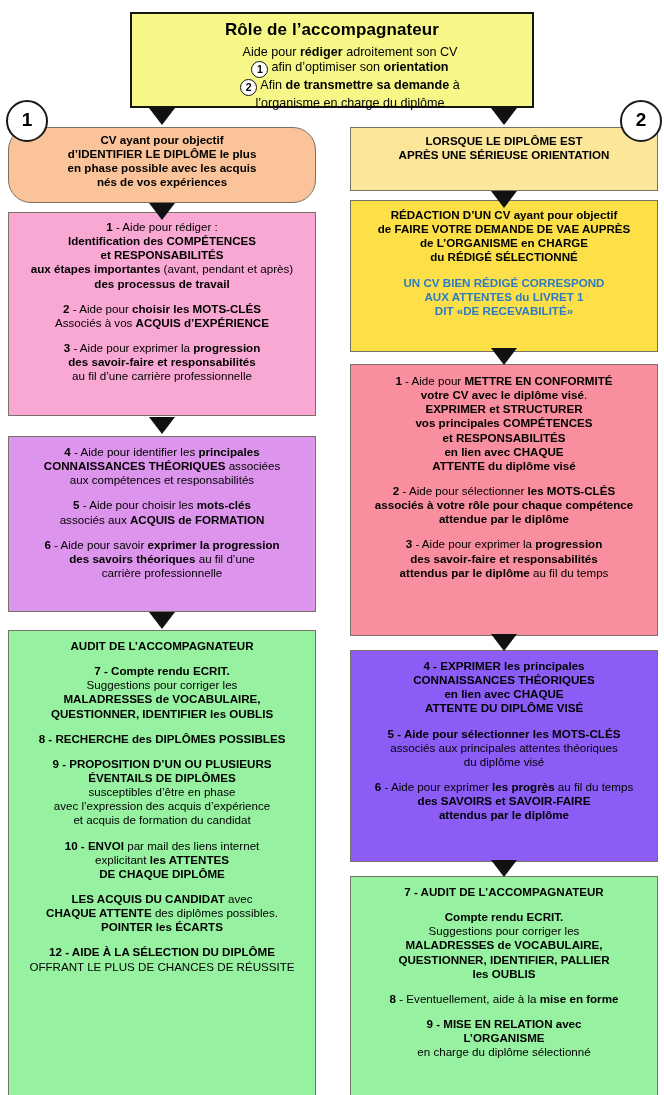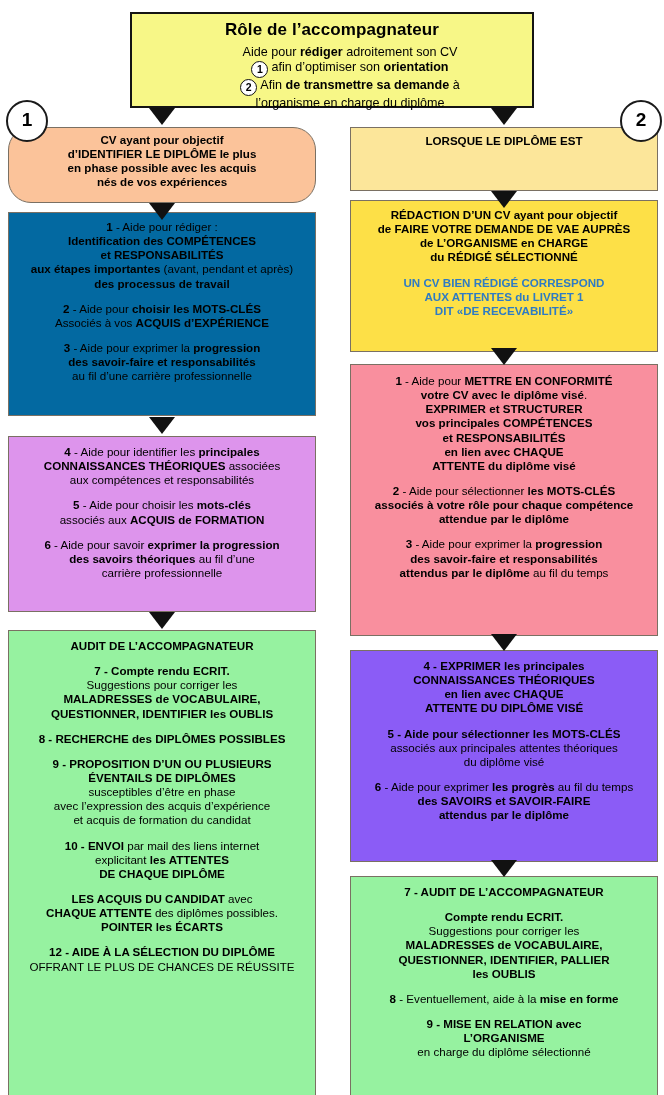--- a/index.html
+++ b/index.html
@@ -87,21 +87,21 @@
     position: absolute;
     width: 0; height: 0;
     border-left: 13px solid transparent;
     border-right: 13px solid transparent;
     border-top: 17px solid #111111;
     z-index: 3;
   }
 
   
   #l-box-1 { left: 8px; top: 115px; width: 308px; height: 76px;  background: #fbc39a; padding-top: 5px; border-radius: 23px; }
-  #l-box-2 { left: 8px; top: 200px; width: 308px; height: 204px; background: #0369a1; padding-top: 7px; }
+  #l-box-2 { left: 8px; top: 200px; width: 308px; height: 204px; background: #f9a8d4; padding-top: 7px; }
   #l-box-3 { left: 8px; top: 424px; width: 308px; height: 176px; background: #dd94ec; padding-top: 8px; }
   #l-box-4 { left: 8px; top: 618px; width: 308px; height: 470px; background: #96f2a0; padding-top: 8px; }
 
   
   #r-box-1 { left: 350px; top: 115px; width: 308px; height: 64px;  background: #fce69a; padding-top: 6px; }
   #r-box-2 { left: 350px; top: 188px; width: 308px; height: 152px; background: #fde047; padding-top: 7px; }
   #r-box-3 { left: 350px; top: 352px; width: 308px; height: 272px; background: #f98f9e; padding-top: 9px; }
   #r-box-4 { left: 350px; top: 638px; width: 308px; height: 212px; background: #8b5cf6; padding-top: 8px; }
   #r-box-5 { left: 350px; top: 864px; width: 308px; height: 224px; background: #96f2a0; padding-top: 8px; }
 
@@ -192,20 +192,21 @@
     <span class="ln"><b>LES ACQUIS DU CANDIDAT</b><span class="reg"> avec</span></span>
     <span class="ln"><b>CHAQUE ATTENTE</b><span class="reg"> des diplômes possibles.</span></span>
     <b class="ln">POINTER les ÉCARTS</b>
     <span class="gap"></span>
     <b class="ln">12 - AIDE À LA SÉLECTION DU DIPLÔME</b>
     <span class="ln reg">OFFRANT LE PLUS DE CHANCES DE RÉUSSITE</span>
   </div>
 
   <div class="box" id="r-box-1">
     <b class="ln">LORSQUE LE DIPLÔME EST</b>
+    <b class="ln">APRÈS UNE SÉRIEUSE ORIENTATION</b>
   </div>
 
   <div class="box" id="r-box-2">
     <b class="ln">RÉDACTION D’UN CV ayant  pour objectif</b>
     <b class="ln">de FAIRE VOTRE DEMANDE DE VAE AUPRÈS</b>
     <b class="ln">de L’ORGANISME en CHARGE</b>
     <b class="ln">du RÉDIGÉ SÉLECTIONNÉ</b>
     <span class="gap"></span>
     <span class="ln blue">UN CV BIEN RÉDIGÉ CORRESPOND</span>
     <span class="ln blue">AUX ATTENTES du LIVRET 1</span>

